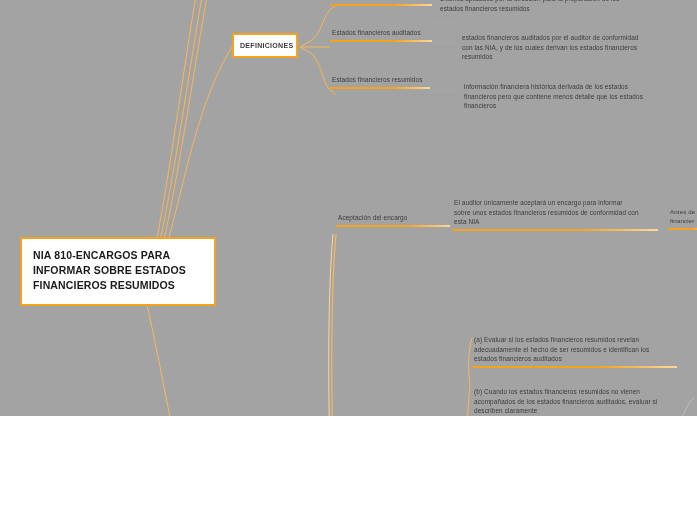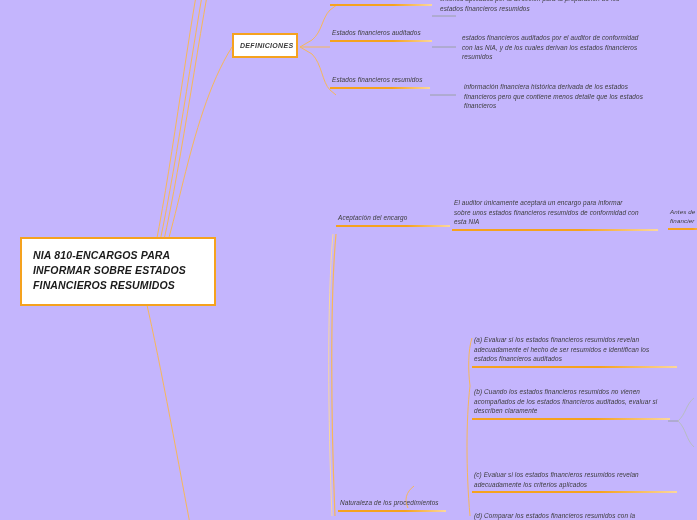--- a/index.html
+++ b/index.html
@@ -10,24 +10,23 @@
   body {
     font-family: "Liberation Sans", sans-serif;
     width: 697px;
     height: 520px;
     overflow: hidden;
     position: relative;
   }
   #canvas {
     position: relative;
     width: 697px;
-    height: 520px;
+    height: 416px;
     overflow: hidden;
-    background: #c4b5fd;
-    font-style: italic;
+    background: #a3a3a3;
   }
   svg.wires {
     position: absolute;
     left: 0;
     top: 0;
     width: 697px;
     height: 520px;
     pointer-events: none;
   }
 

